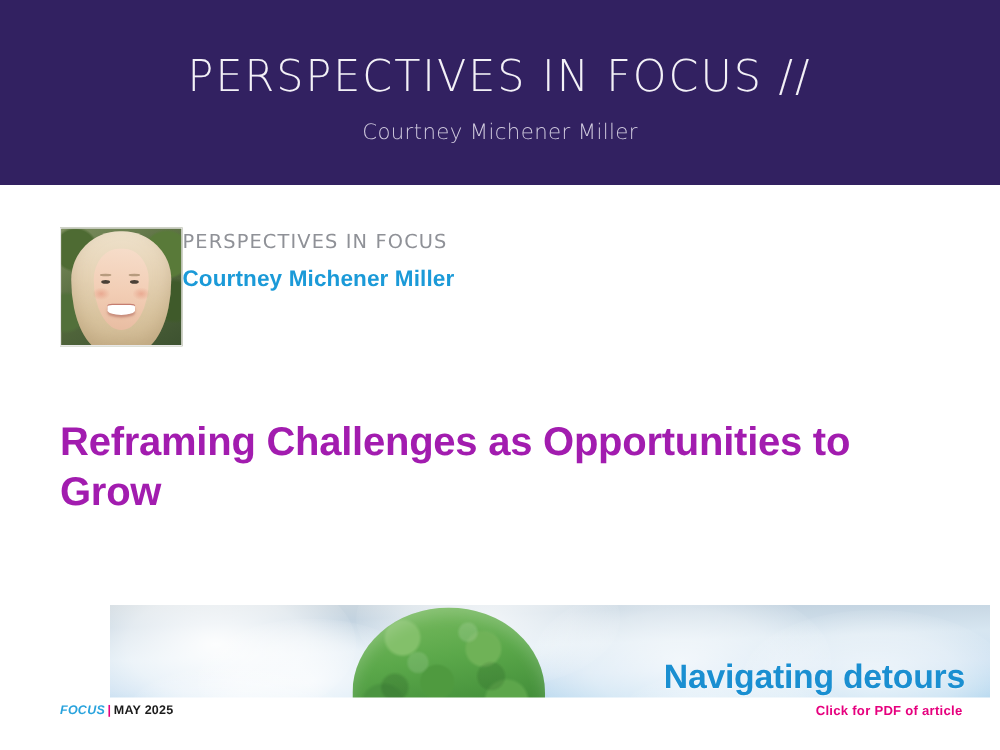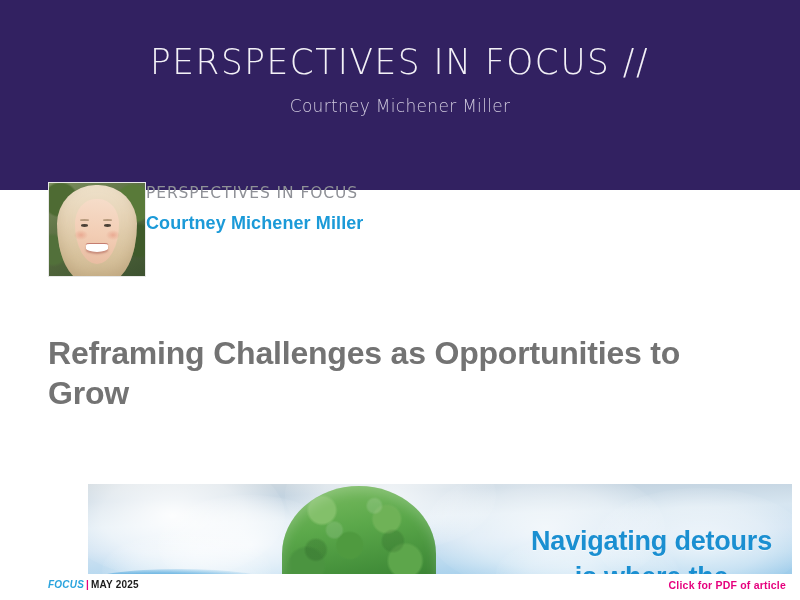--- a/index.html
+++ b/index.html
@@ -22,21 +22,21 @@
     background: #ffffff;
     overflow: hidden;
   }
 
   
   .masthead {
     position: absolute;
     left: 0;
     top: 0;
     width: 800px;
-    height: 190px;
+    height: 148px;
     background: #322161;
     display: flex;
     flex-direction: column;
     align-items: center;
     justify-content: flex-start;
   }
   .masthead-title {
     margin-top: 43px;
     font-size: 35px;
     line-height: 38px;
@@ -171,21 +171,21 @@
   
   .headline {
     position: absolute;
     left: 48px;
     top: 312px;
     width: 700px;
     font-size: 32px;
     line-height: 40px;
     font-weight: 700;
     letter-spacing: -0.2px;
-    color: #737373;
+    color: #a21caf;
   }
   .dek {
     position: absolute;
     left: 48px;
     top: 411px;
     width: 720px;
     font-size: 21px;
     line-height: 28px;
     color: #2ba4dd;
     white-space: nowrap;
@@ -276,21 +276,21 @@
     color: #1a8fd1;
     text-shadow: 0 1px 1px rgba(255,255,255,0.55);
   }
 
   
   .footer {
     position: absolute;
     left: 0;
     bottom: 0;
     width: 800px;
-    height: 26px;
+    height: 42px;
     background: #ffffff;
     text-align: center;
   }
   .footer-left {
     position: absolute;
     left: 48px;
     top: 4px;
     font-size: 10px;
     line-height: 14px;
     font-weight: 700;
@@ -303,21 +303,21 @@
   }
   .footer-left .sep {
     color: #e6007e;
     margin: 0 2px;
   }
   .footer-left .issue {
     color: #1b1b1b;
   }
   .footer-right {
     position: absolute;
-    right: 14px;
+    right: 30px;
     top: 4px;
     font-size: 10.5px;
     line-height: 14px;
     font-weight: 700;
     letter-spacing: 0.2px;
     color: #e6007e;
     white-space: nowrap;
     cursor: pointer;
   }
 </style>

